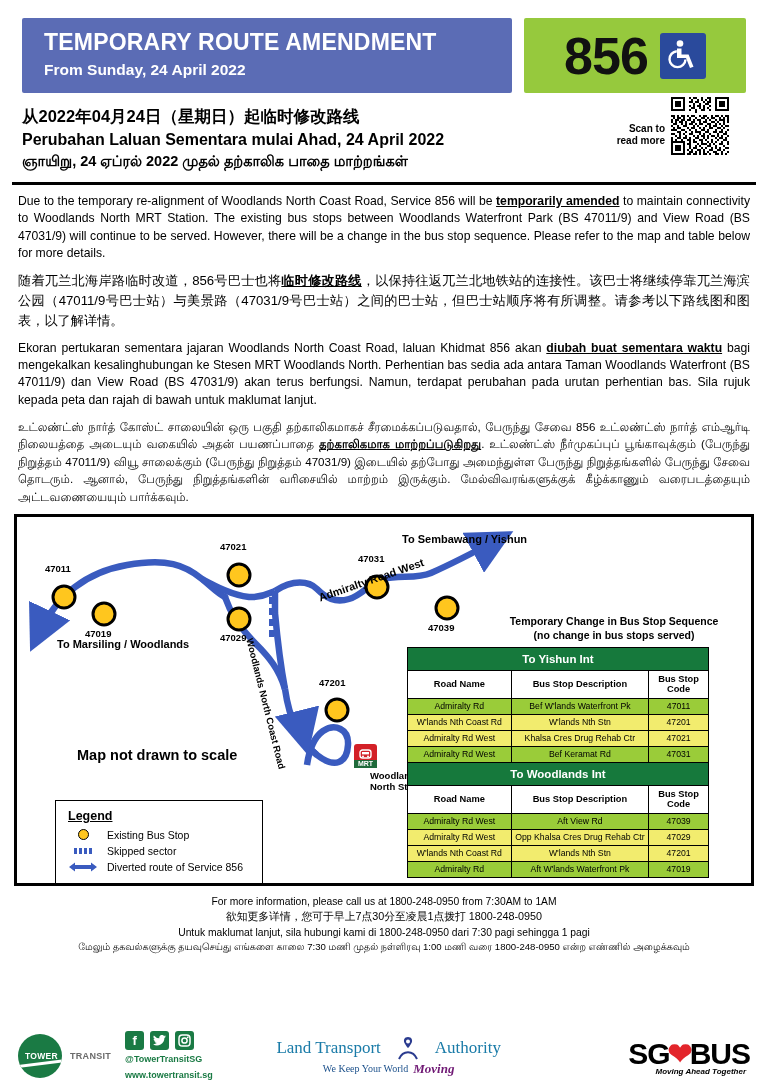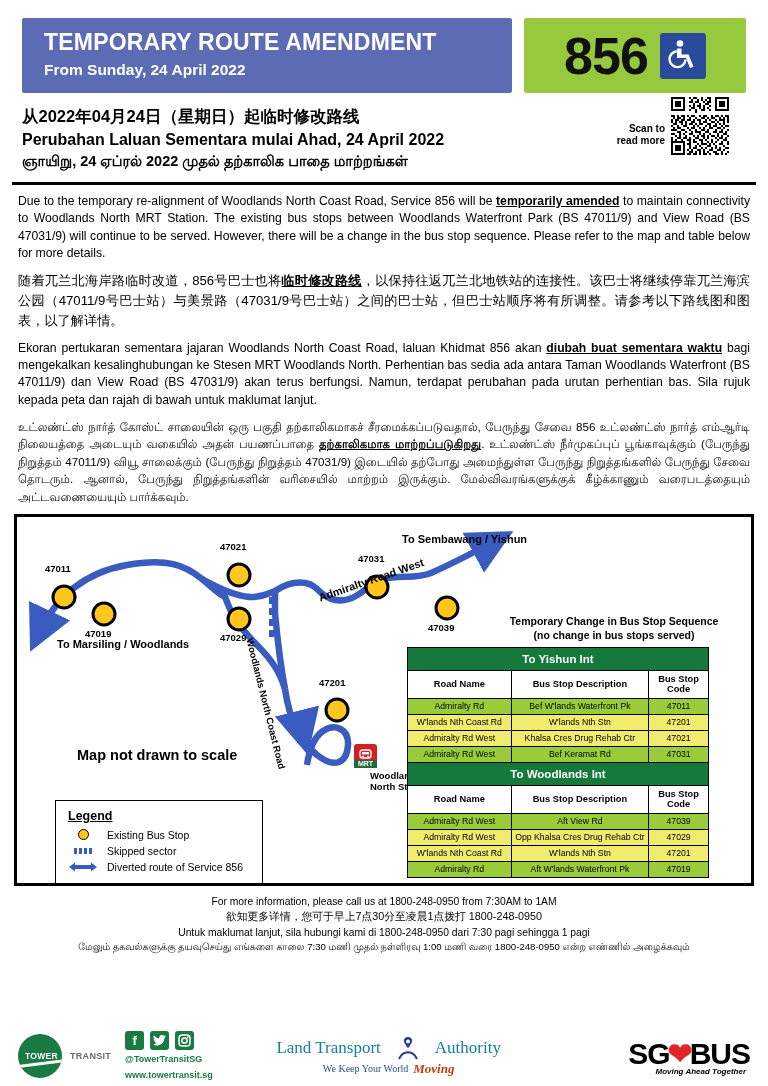--- a/index.html
+++ b/index.html
@@ -121,21 +121,21 @@
   .sicon { width:19px; height:19px; background:#1a7a44; border-radius:3px; display:flex; align-items:center; justify-content:center; color:#fff; font-weight:bold; font-size:13px; }
   .social-txt { font-size:9px; color:#1a7a44; font-weight:bold; line-height:1.35; margin-top:3px; }
 
   .lta { margin-left:auto; margin-right:auto; text-align:center; }
   .lta-top { display:flex; align-items:center; justify-content:center; gap:16px; }
   .lta-t1 { font-family:"Liberation Serif", serif; font-size:17px; color:#1a7ba8; }
   .lta-t2 { font-family:"Liberation Serif", serif; font-size:17px; color:#1a7ba8; }
   .lta-mark { width:22px; height:24px; }
   .lta-bottom { display:flex; align-items:center; justify-content:center; gap:5px; margin-top:1px; }
   .lta-b1 { font-family:"Liberation Serif", serif; font-size:10px; color:#1a4f8a; }
-  .lta-b2 { font-family:"Liberation Serif", serif; font-size:13px; color:#c2410c; font-style:italic; font-weight:bold; }
+  .lta-b2 { font-family:"Liberation Serif", serif; font-size:13px; color:#701a75; font-style:italic; font-weight:bold; }
 
   .sgbus { display:flex; flex-direction:column; align-items:flex-end; margin-left:auto; }
   .sgbus-main { display:flex; align-items:center; font-size:30px; font-weight:bold; letter-spacing:-1px; }
   .heart { color:#e3252b; font-size:30px; margin:0 -2px; }
   .sgbus-sub { font-size:8px; font-style:italic; font-weight:bold; margin-top:-4px; margin-right:4px; }
 </style>
 </head>
 <body>
 
 <div class="banner">

